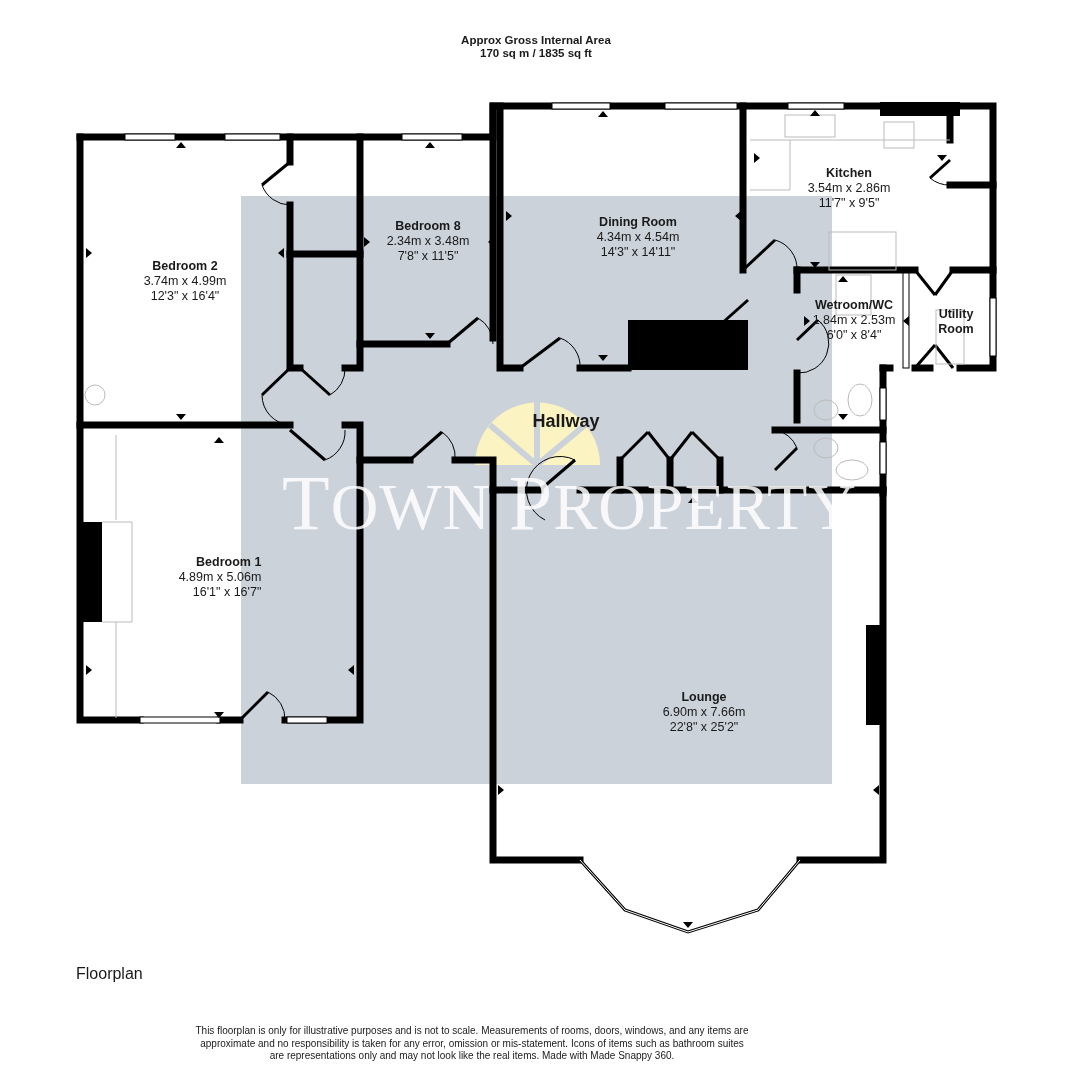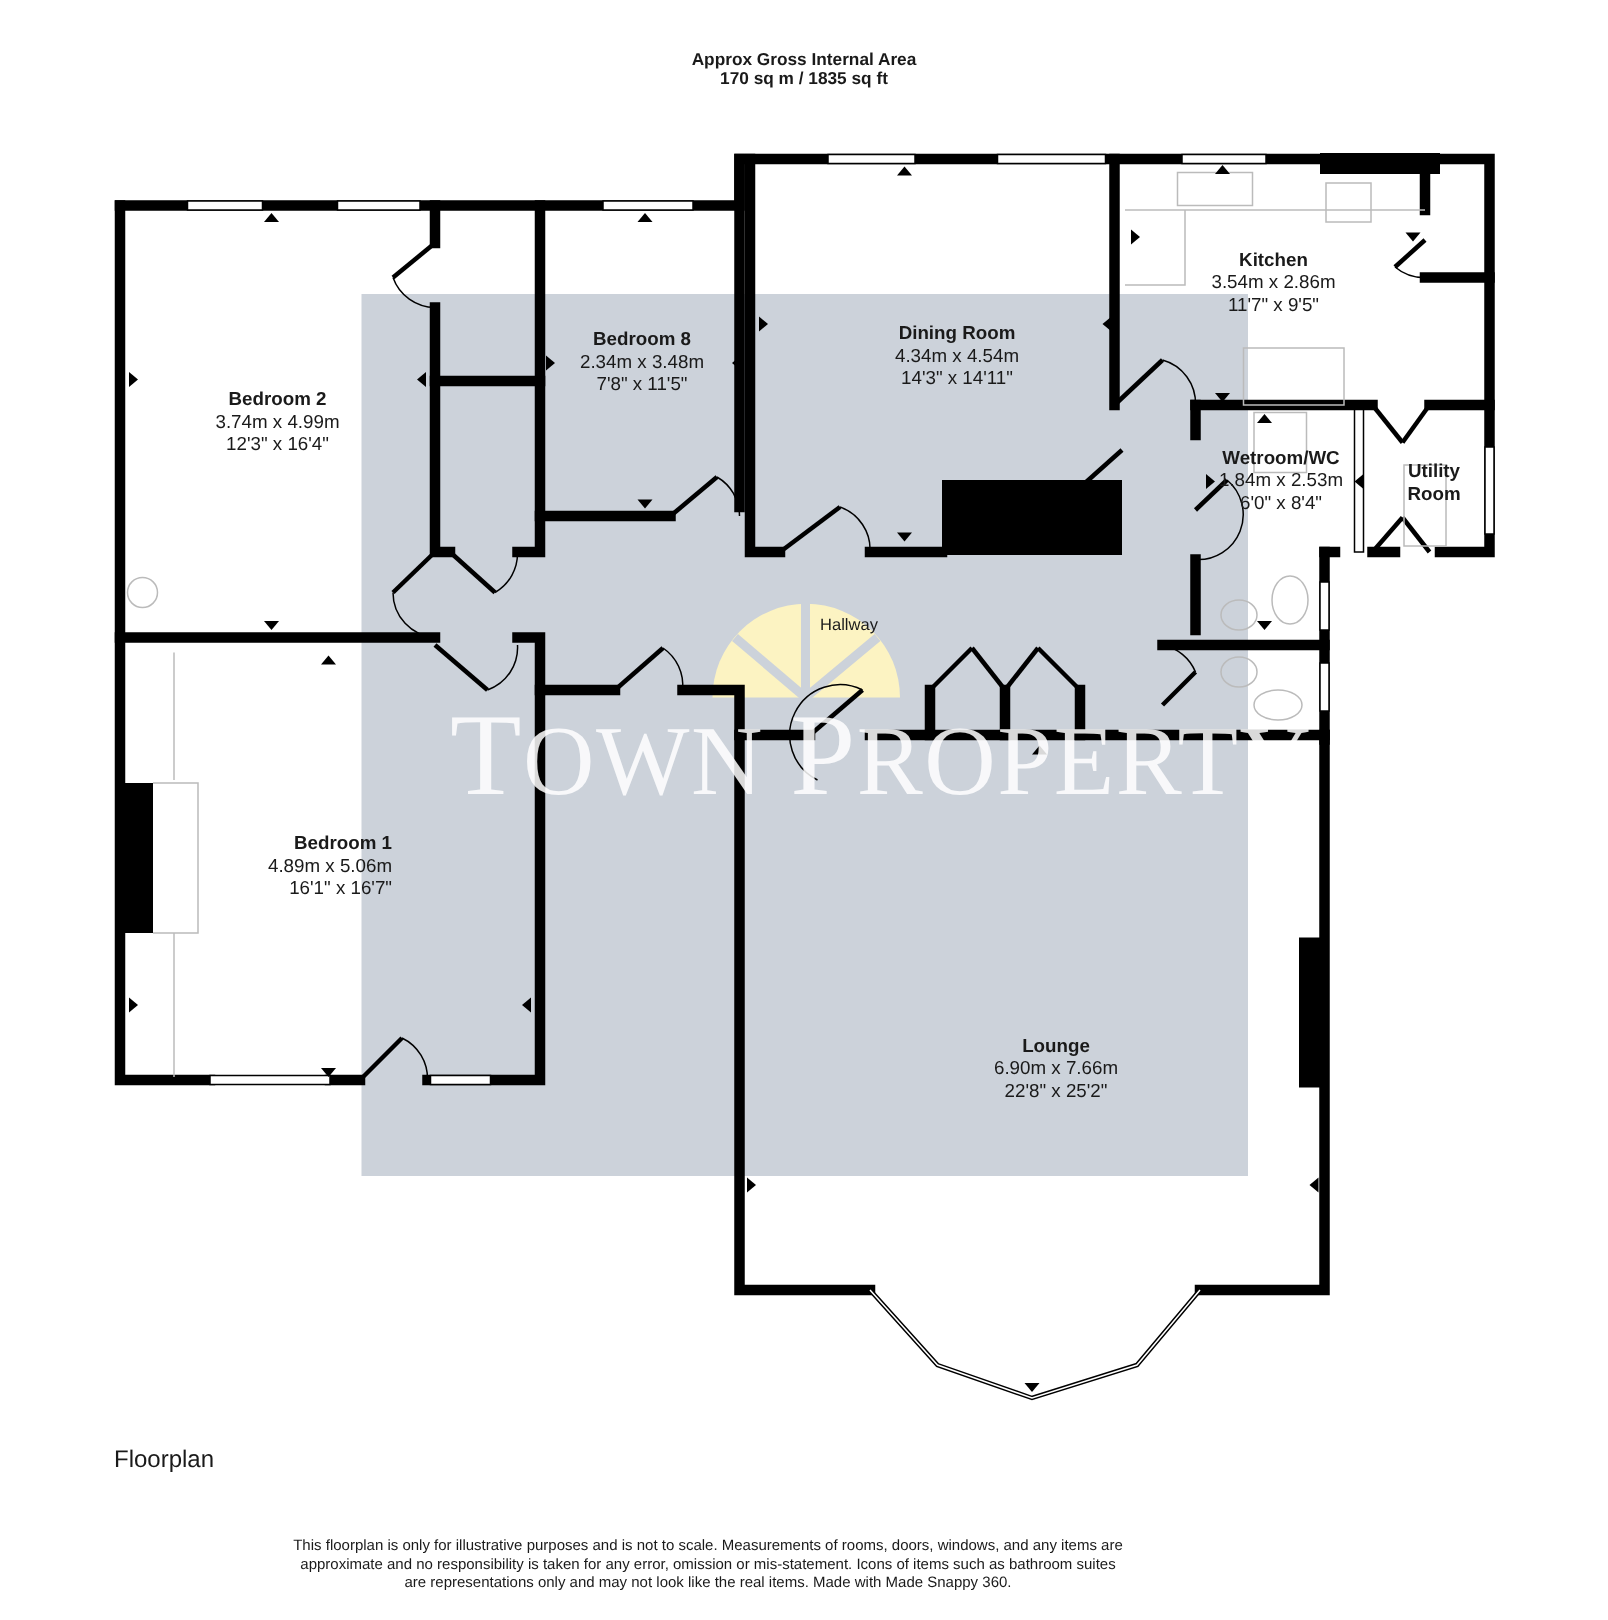--- a/index.html
+++ b/index.html
@@ -1,22 +1,22 @@
 <!DOCTYPE html>
 <html><head>
 <meta charset="utf-8">
 <style>
   html,body{margin:0;padding:0;background:#ffffff;}
   body{width:1072px;height:1080px;position:relative;overflow:hidden;font-family:"Liberation Sans",sans-serif;color:#1a1a1a;}
   .header{position:absolute;left:0;top:34px;width:1072px;text-align:center;font-weight:bold;font-size:11.5px;line-height:13px;}
   .plan{position:absolute;left:0;top:0;}
   .room-label{position:absolute;text-align:center;font-size:12.5px;line-height:15px;transform:translateX(-50%);white-space:nowrap;}
   .room-label .name{font-weight:bold;}
-  .hall-label{position:absolute;font-size:11px;font-weight:normal;transform:translateX(-50%);}
-  .watermark{position:absolute;left:300px;top:458px;font-family:"Liberation Serif",serif;font-size:66px;color:rgba(255,255,255,0.85);letter-spacing:1px;white-space:nowrap;}
+  .hall-label{position:absolute;font-size:18px;font-weight:bold;transform:translateX(-50%);}
+  .watermark{position:absolute;left:282px;top:458px;font-family:"Liberation Serif",serif;font-size:66px;color:rgba(255,255,255,0.85);letter-spacing:1px;white-space:nowrap;}
   .watermark .big{font-size:78px;}
   .caption{position:absolute;left:76px;top:965px;font-size:16px;}
   .disclaimer{position:absolute;left:0;top:1025px;width:944px;text-align:center;font-size:10px;line-height:12.5px;}
 </style>
 </head>
 <body>
 
 <div class="header">
   <div>Approx Gross Internal Area</div>
   <div>170 sq m / 1835 sq ft</div>

